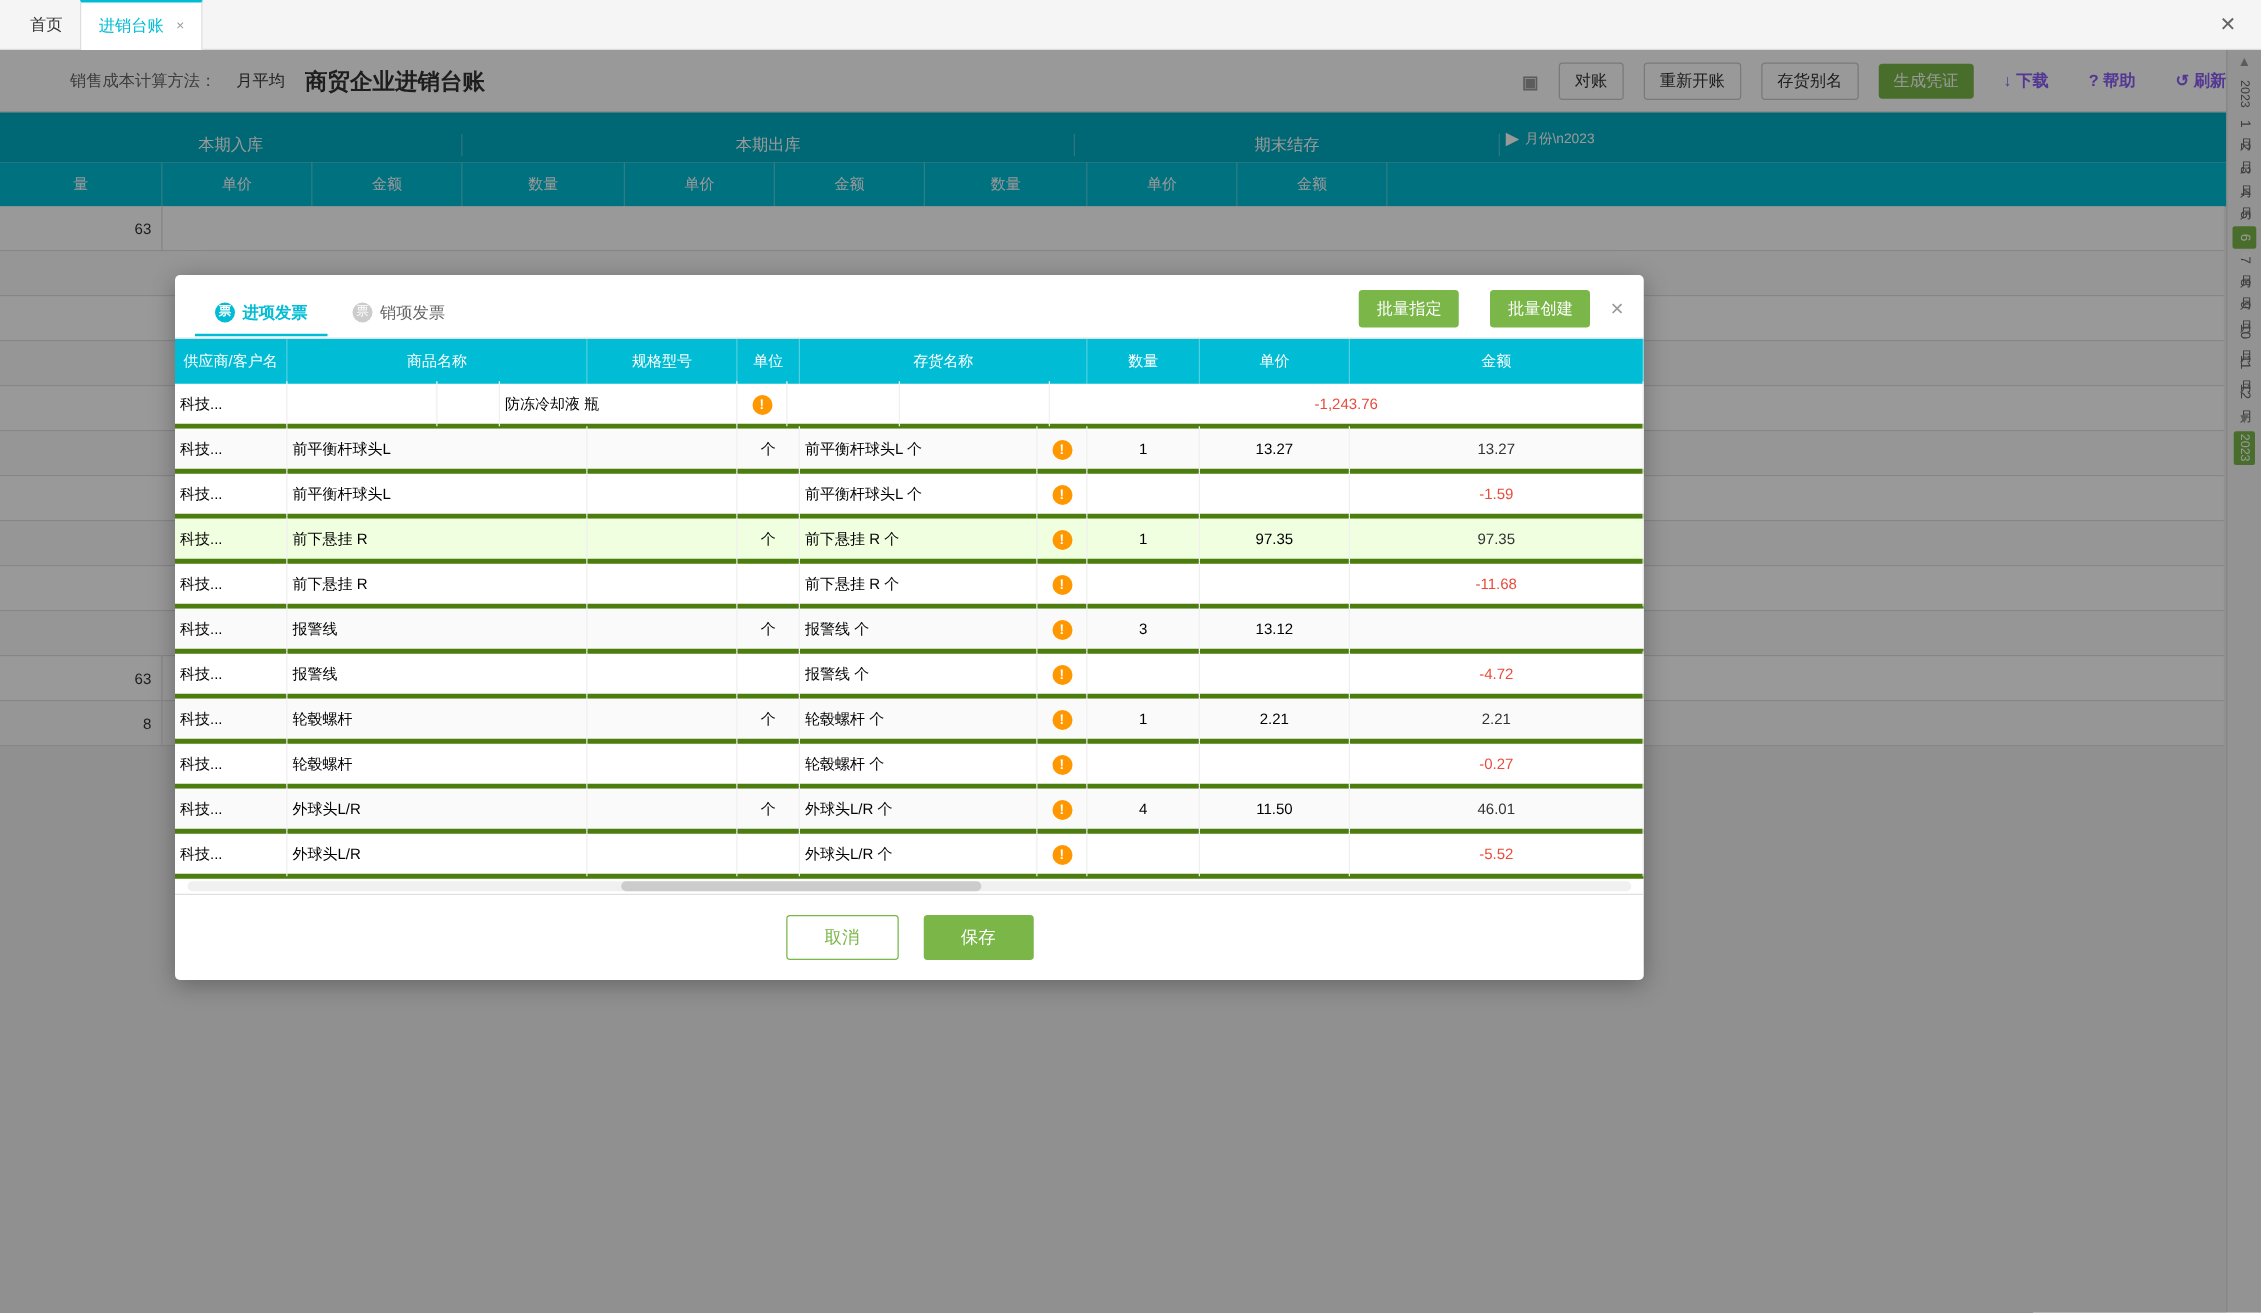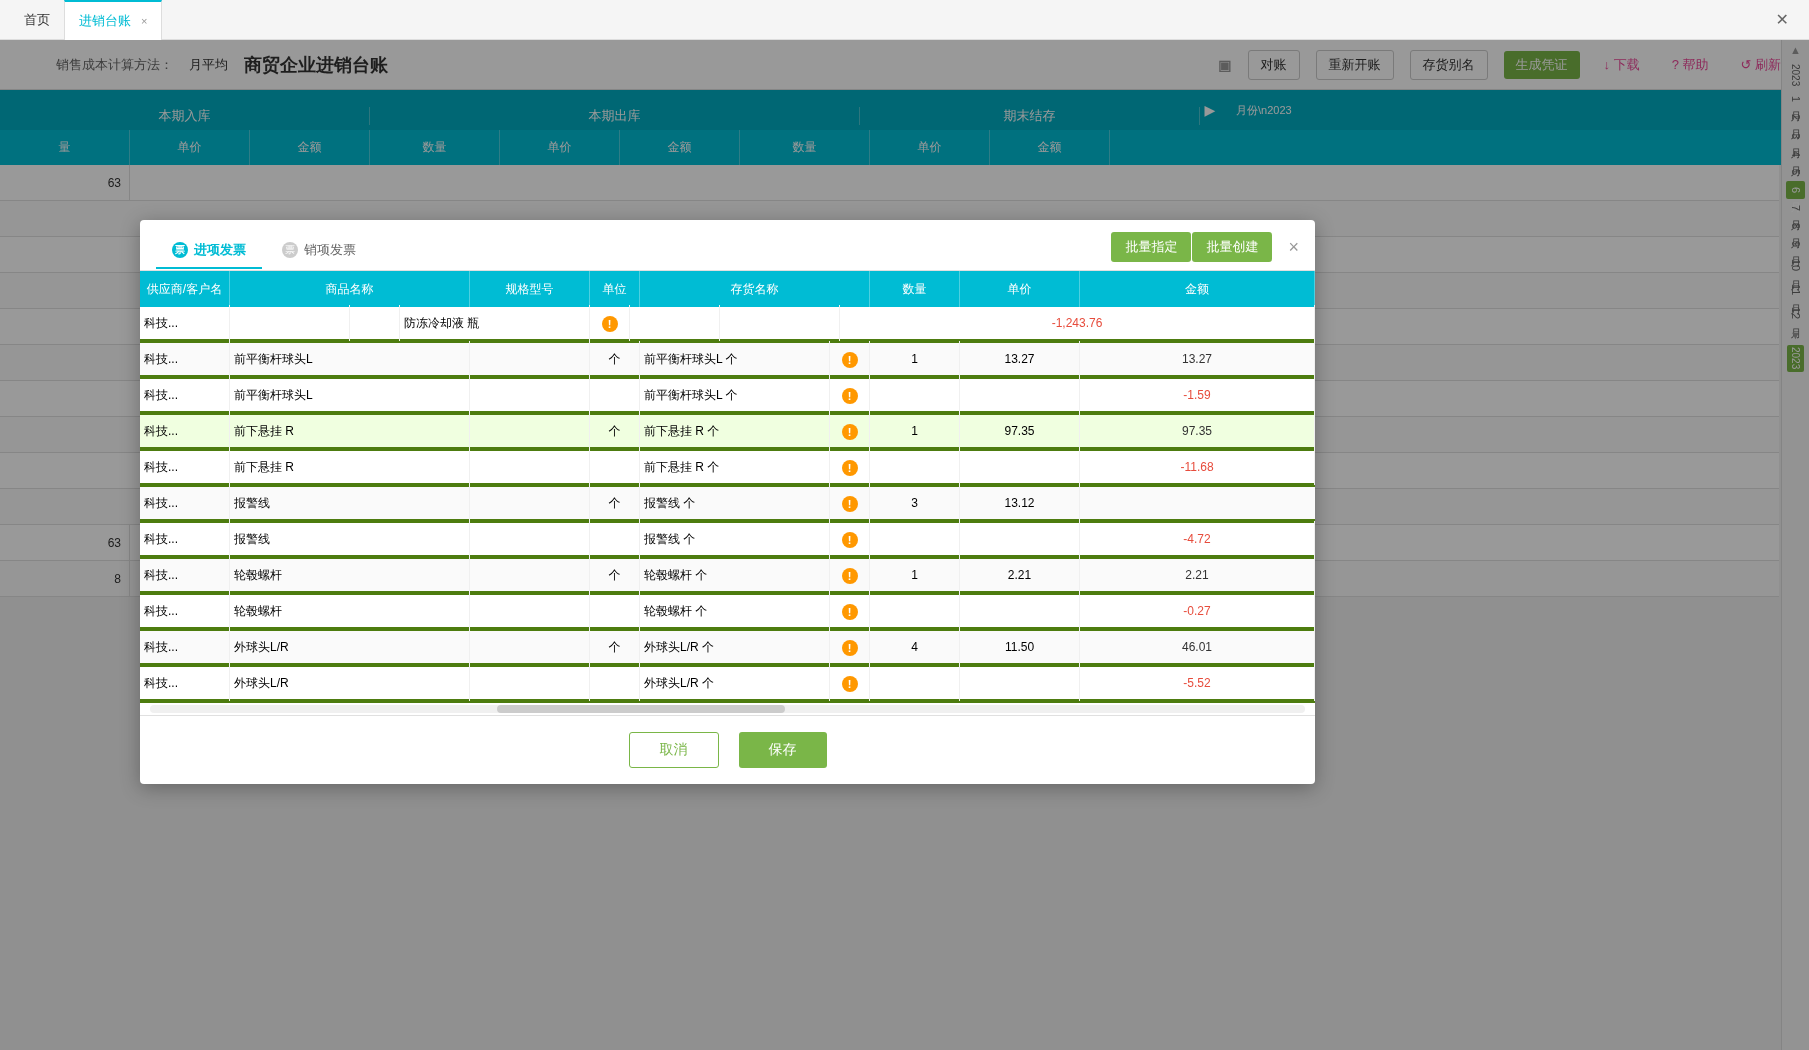--- a/index.html
+++ b/index.html
@@ -115,27 +115,28 @@
       background: #7ab648;
       color: #fff;
       padding: 5px 12px;
       border-radius: 3px;
       cursor: pointer;
       font-size: 13px;
     }
     .btn-icon {
       border: none;
       background: none;
-      color: #ec4899;
+      color: #8b5cf6;
       padding: 5px 8px;
       cursor: pointer;
       font-size: 13px;
       display: flex;
       align-items: center;
       gap: 4px;
+      font-weight: bold;
     }
 
     
     .table-header-section {
       background: #00acc1;
       height: 40px;
       display: flex;
       align-items: center;
     }
     .section-group {
@@ -203,21 +204,21 @@
       gap: 6px;
     }
     .modal-tab.active {
       color: #00bcd4;
       border-bottom: 2px solid #00bcd4;
       font-weight: bold;
     }
     .modal-header-actions {
       margin-left: auto;
       display: flex;
-      gap: 1px;
+      gap: 25px;
       padding-bottom: 8px;
     }
     .btn-batch-assign {
       background: #7ab648;
       color: #fff;
       border: none;
       padding: 6px 14px;
       border-radius: 3px;
       cursor: pointer;
       font-size: 13px;
@@ -423,21 +424,21 @@
       <span>本期入库</span>
     </div>
     <div class="section-group" style="width: 490px; justify-content: center;">
       <span>本期出库</span>
     </div>
     <div class="section-group" style="width: 340px; justify-content: center;">
       <span>期末结存</span>
     </div>
 
     <div style="width: 20px; color: #fff; text-align: center; font-size: 14px;">▶</div>
-    <div style="color: #fff; font-size: 11px; margin-left: 16px; white-space: nowrap;">月份\n2023</div>
+    <div style="color: #fff; font-size: 11px; margin-left: 0; white-space: nowrap;">月份\n2023</div>
   </div>
 
   <div class="col-header-row" style="padding-right: 30px;">
     <div class="col-header" style="width: 130px;"><span>量</span></div>
     <div class="col-header" style="width: 120px;"><span>单价</span></div>
     <div class="col-header" style="width: 120px;"><span>金额</span></div>
     <div class="col-header" style="width: 130px;"><span>数量</span></div>
     <div class="col-header" style="width: 120px;"><span>单价</span></div>
     <div class="col-header" style="width: 120px;"><span>金额</span></div>
     <div class="col-header" style="width: 130px;"><span>数量</span></div>

